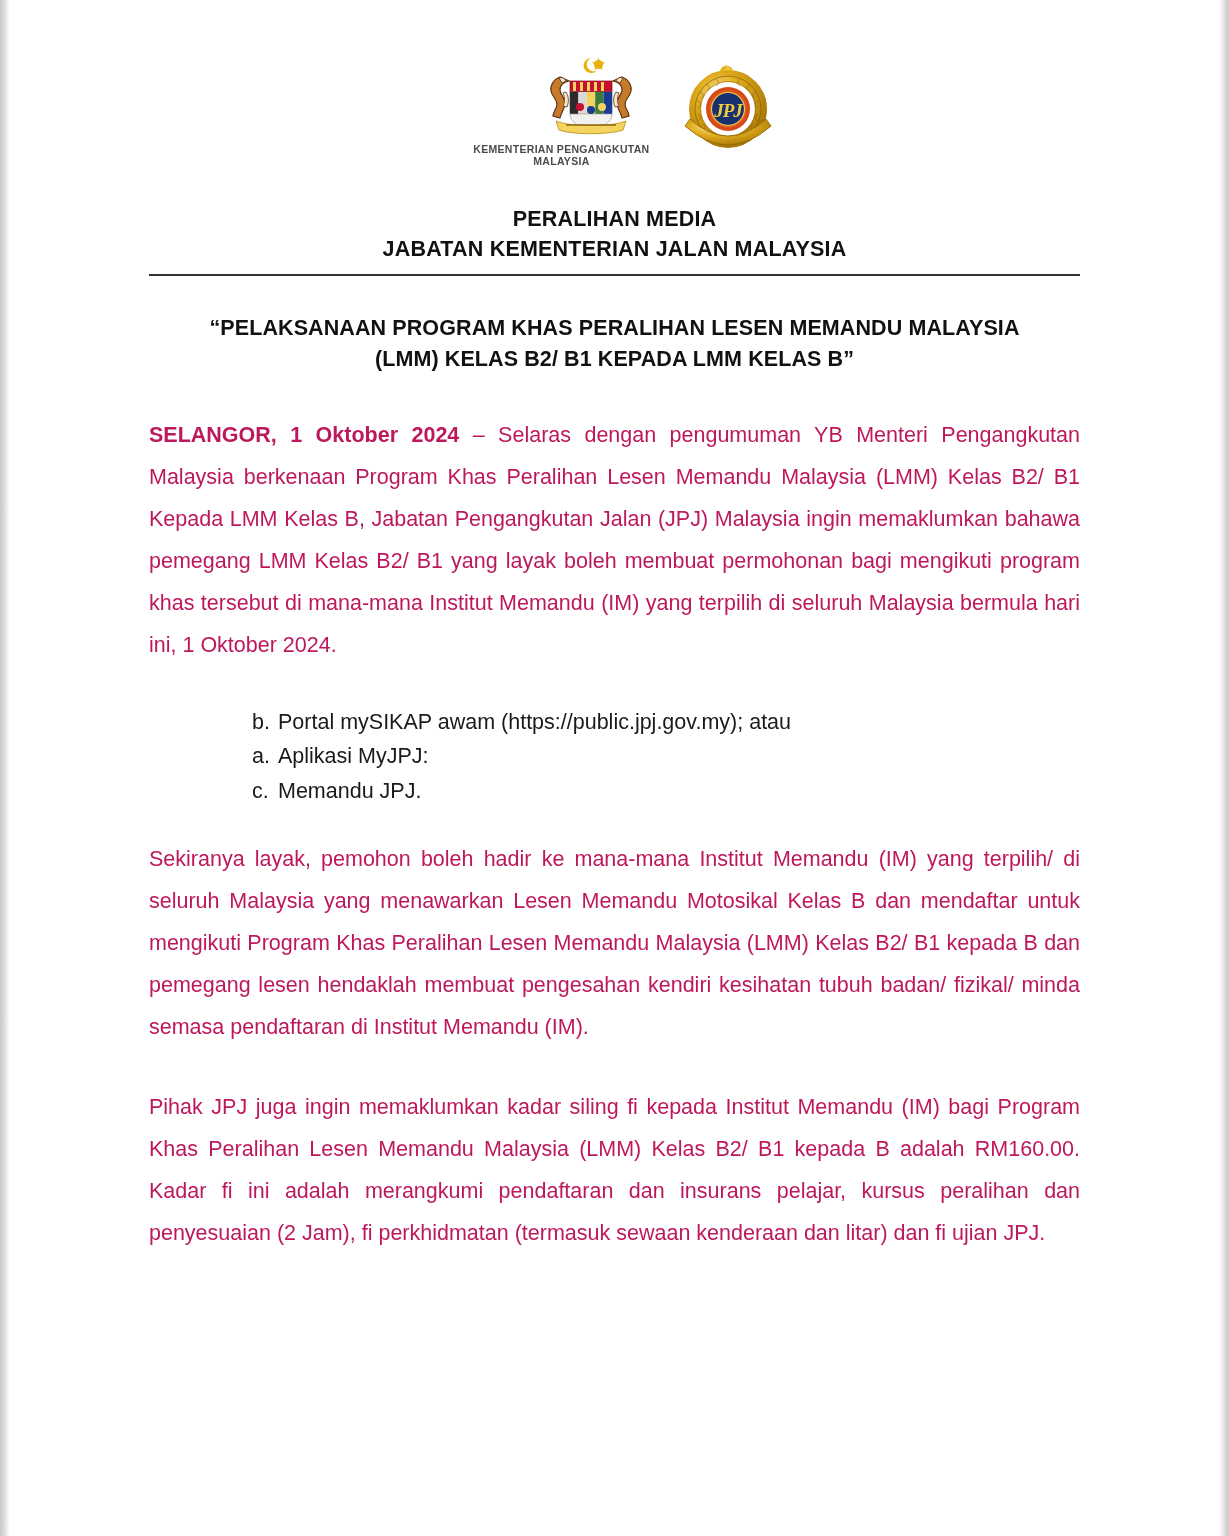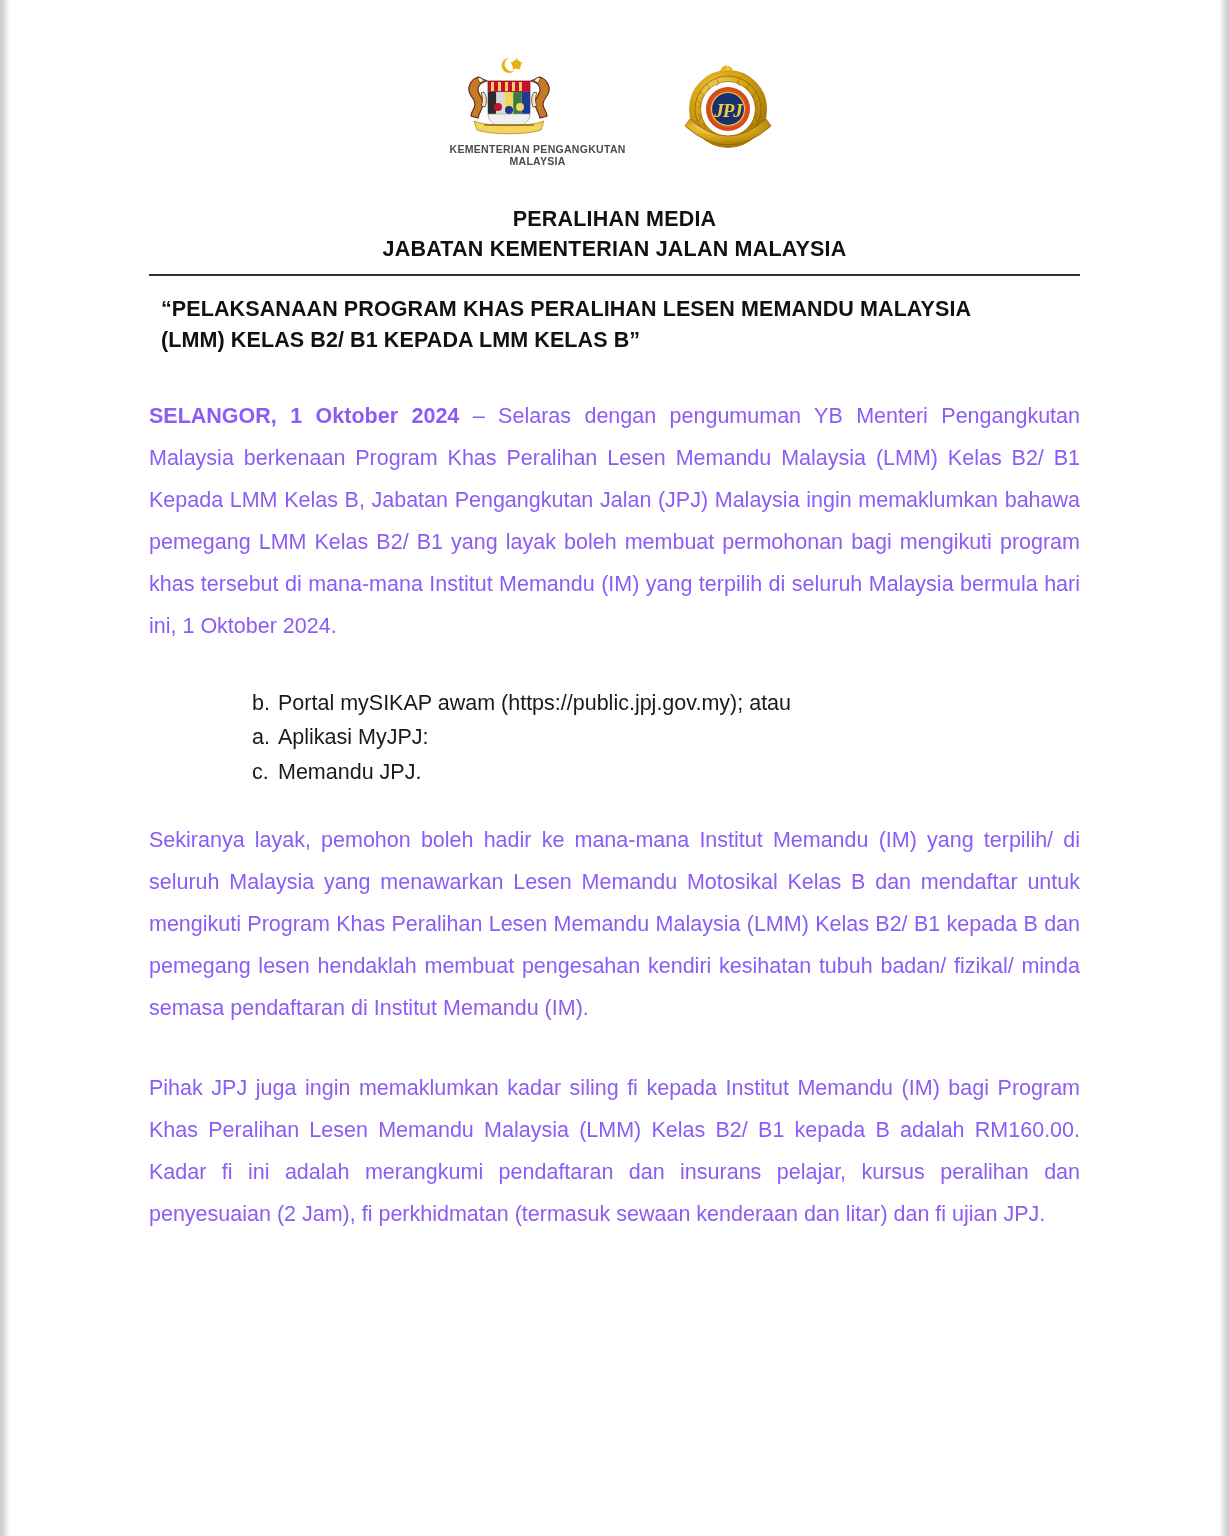--- a/index.html
+++ b/index.html
@@ -47,21 +47,21 @@
   .letterhead {
     padding-top: 55px;
     display: flex;
     justify-content: center;
     align-items: flex-start;
     gap: 26px;
   }
   .crest-block {
     display: flex;
     flex-direction: column;
-    align-items: flex-start;
+    align-items: flex-end;
     width: 200px;
   }
   .crest-wrap {
     width: 118px;
     height: 84px;
     position: relative;
   }
   .ministry-caption {
     margin-top: 4px;
     font-size: 10.5px;
@@ -90,40 +90,41 @@
     letter-spacing: 0.2px;
     line-height: 1.42;
     color: #111111;
   }
   .rule {
     margin-top: 9px;
     height: 0;
     border-top: 2.4px solid #333333;
   }
   .subtitle-block {
-    margin-top: 18px;
+    margin-top: 37px;
+    text-align: center;
     padding: 0 12px;
   }
   .subtitle-line {
     font-size: 21.5px;
     font-weight: bold;
     letter-spacing: 0.1px;
     line-height: 1.45;
     color: #111111;
   }
 
   
   .body-block {
     margin-top: 40px;
   }
   p.para {
     margin: 0 0 38px 0;
     font-size: 21.5px;
     line-height: 1.95;
-    color: #8b5cf6;
+    color: #be185d;
     text-align: justify;
     text-justify: inter-word;
   }
   p.para.tight {
     margin-bottom: 28px;
   }
   .lead {
     font-weight: bold;
   }
   ol.channels {

